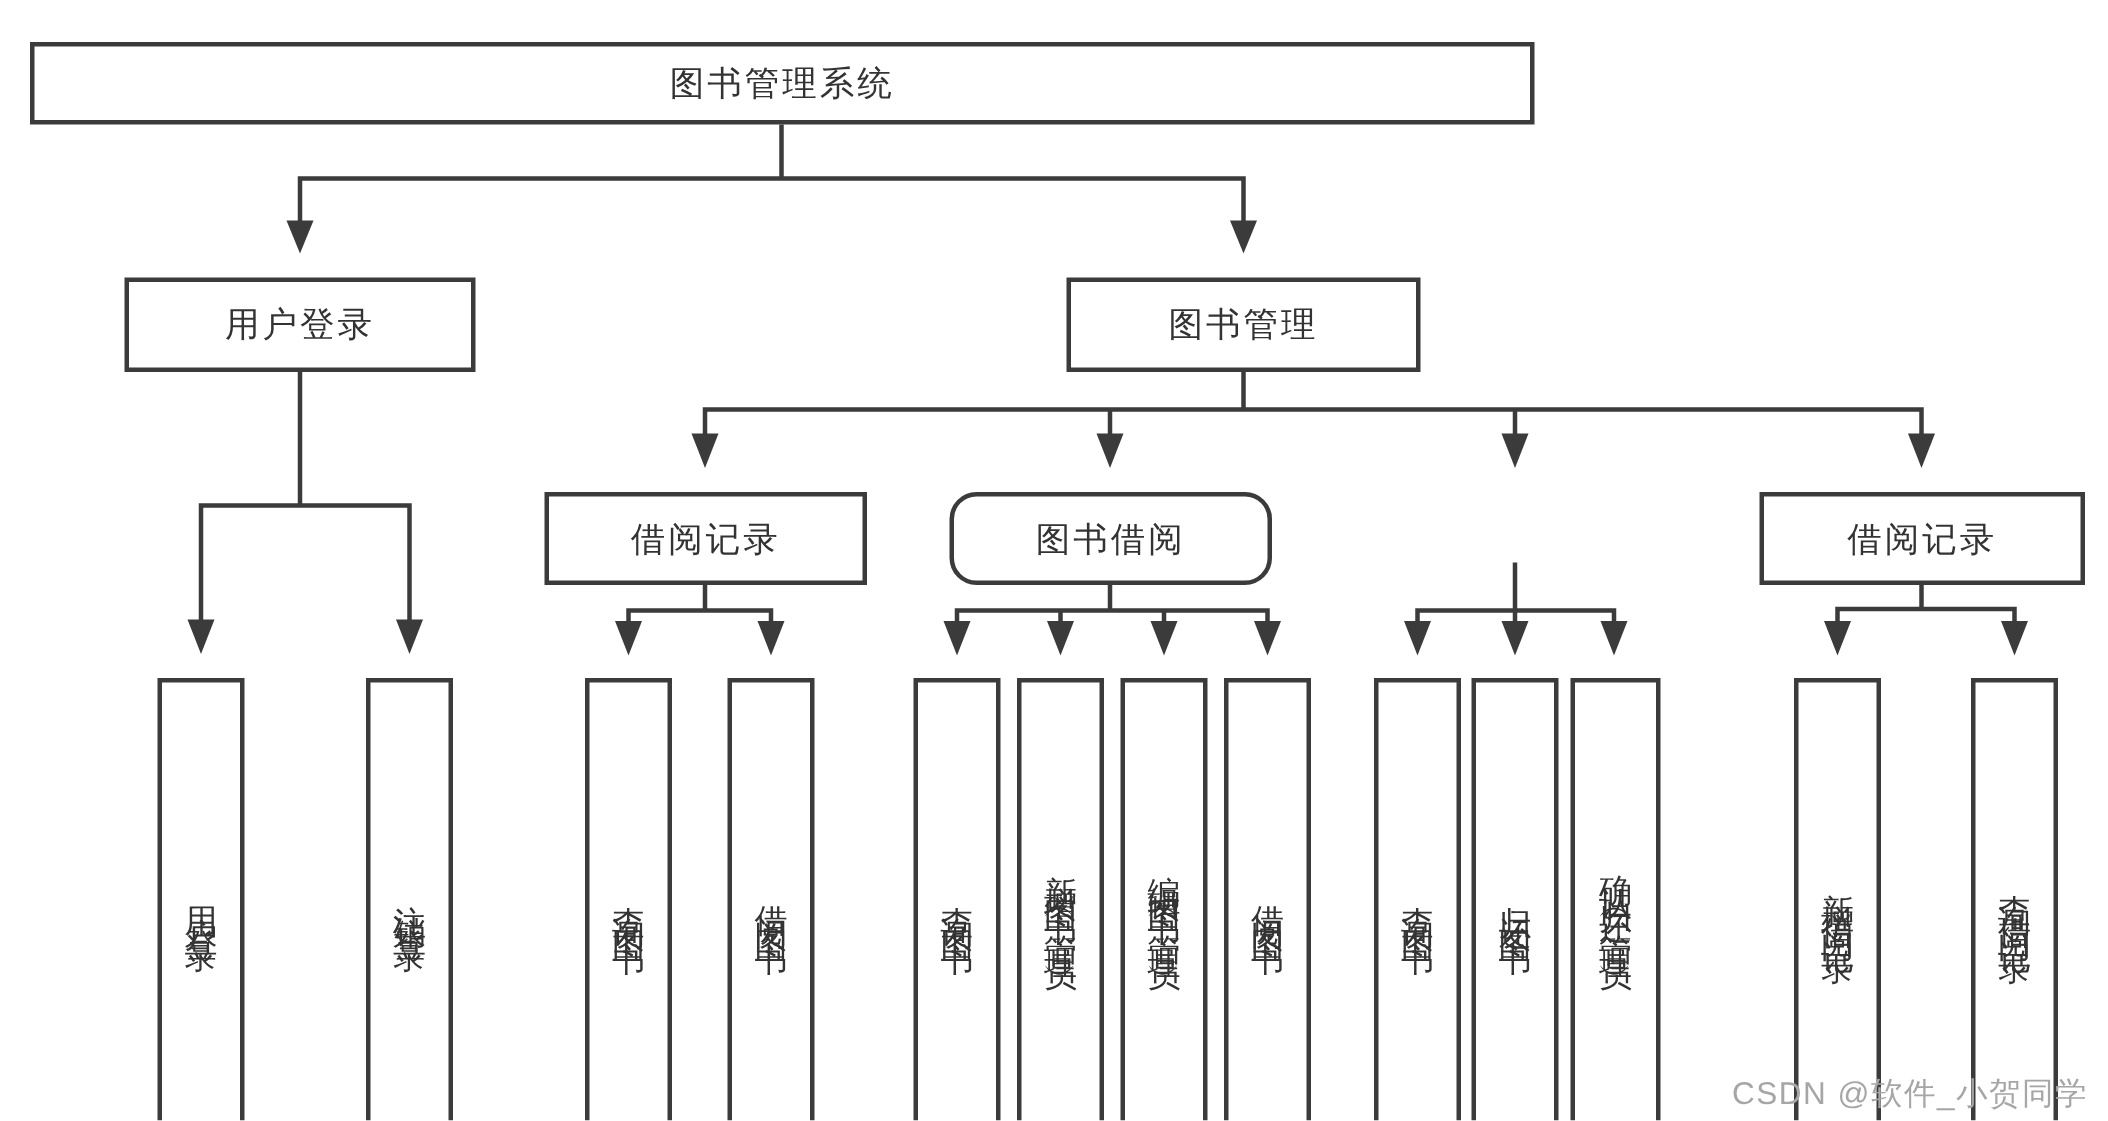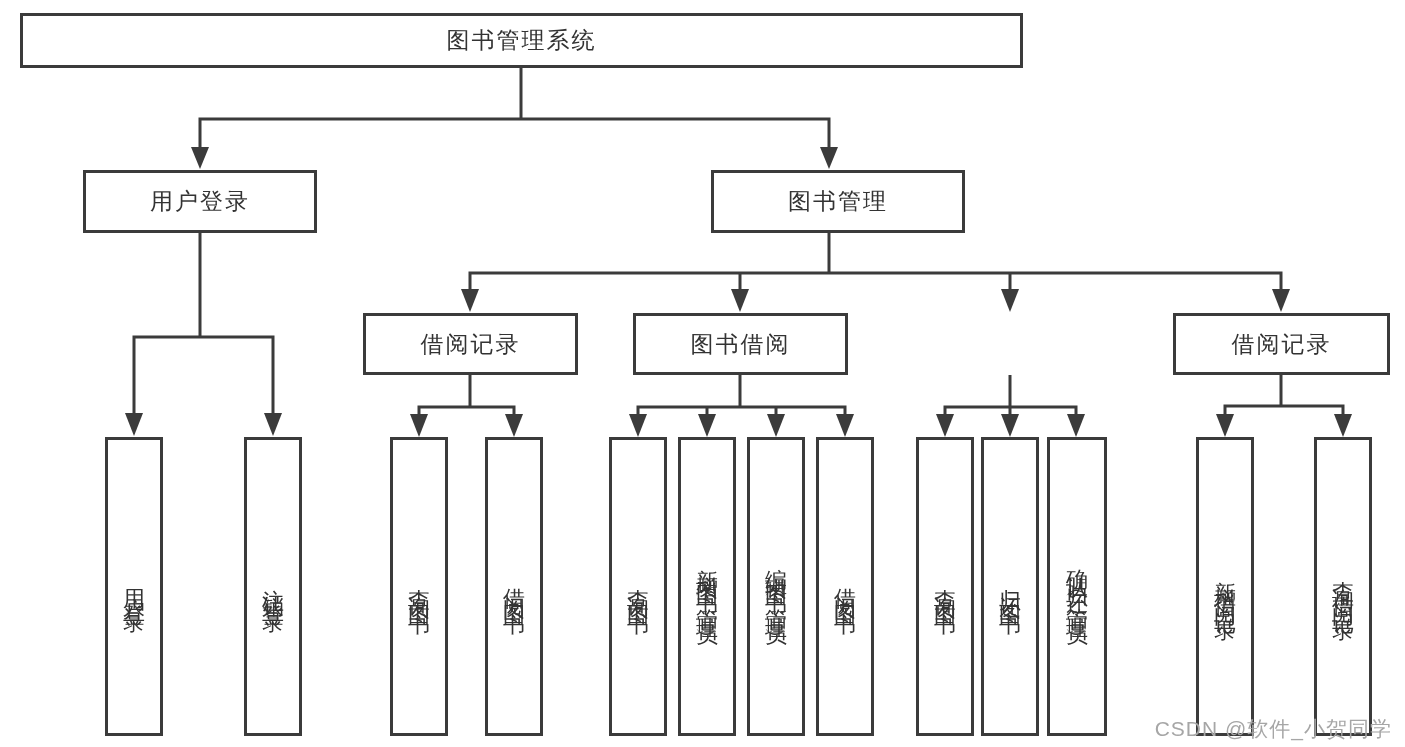--- a/index.html
+++ b/index.html
@@ -41,20 +41,21 @@
     box-sizing: border-box;
     border: 3px solid var(--line);
     background: var(--background);
     display: flex;
     align-items: center;
     justify-content: center;
     color: var(--text);
     font-size: 23px;
     letter-spacing: 2px;
     white-space: nowrap;
+    margin-top: 15px;
   }
   .vbox {
     font-size: 22px;
     letter-spacing: 0;
   }
   .vbox .vtext {
     writing-mode: vertical-rl;
     text-orientation: mixed;
     letter-spacing: 8px;
     line-height: 1;
@@ -124,24 +125,24 @@
 
     <path d="M1281,375 V406"></path>
     <path d="M1225,417 V406 H1343 V417"></path>
     <polygon points="1216,414 1234,414 1225,437"></polygon>
     <polygon points="1334,414 1352,414 1343,437"></polygon>
   </svg>
 
   <div class="box root">图书管理系统</div>
 
   <div class="box lvl2" style="left:83px; width:234px;">用户登录</div>
-  <div class="box lvl2" style="left:711px; width:254px;">图书管理</div>
+  <div class="box lvl2" style="left:711px; width:236px;">图书管理</div>
 
   <div class="box lvl3" style="left:363px;">借阅记录</div>
-  <div class="box lvl3" style="left:633px;">图书借阅</div>
+  <div class="box lvl3" style="left:633px;border-radius:18px;">图书借阅</div>
   <div class="box lvl3" style="left:1173px; width:217px;">借阅记录</div>
 
   <div class="box vbox leaf" style="left:105px;">
     <span class="vtext">用户登录</span>
   </div>
   <div class="box vbox leaf" style="left:244px;">
     <span class="vtext">注销登录</span>
   </div>
 
   <div class="box vbox leaf" style="left:390px;">

